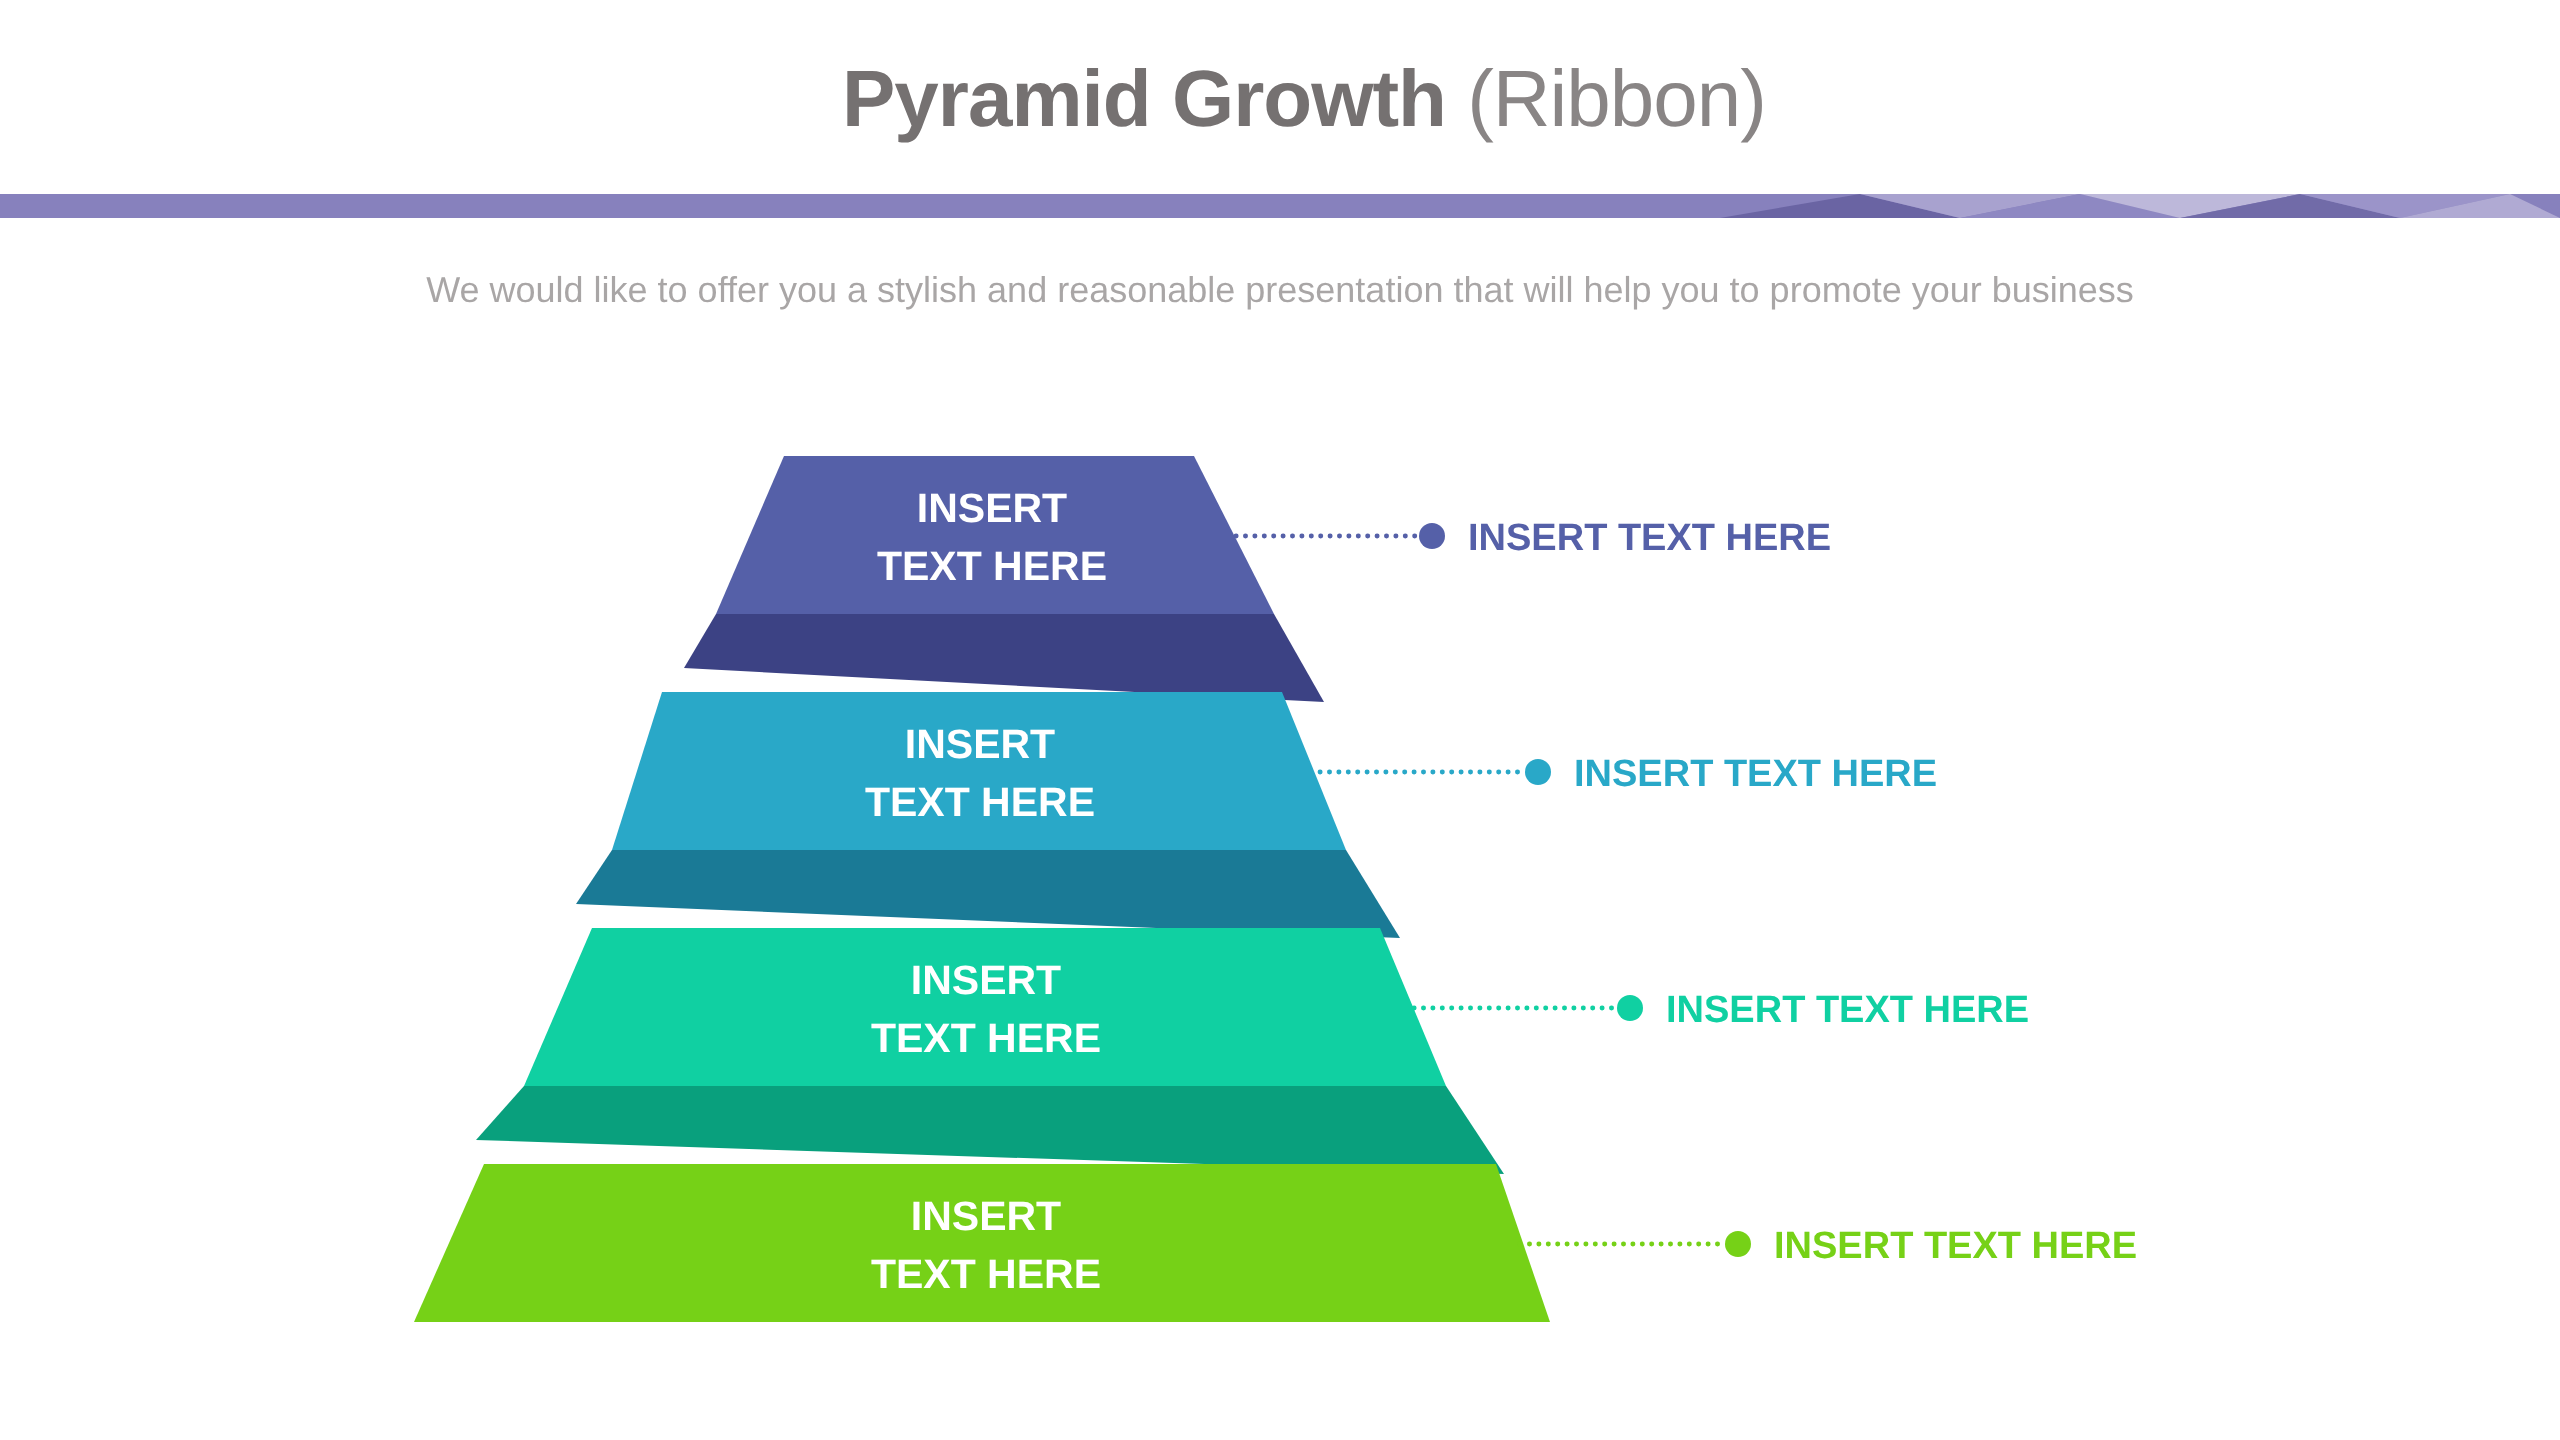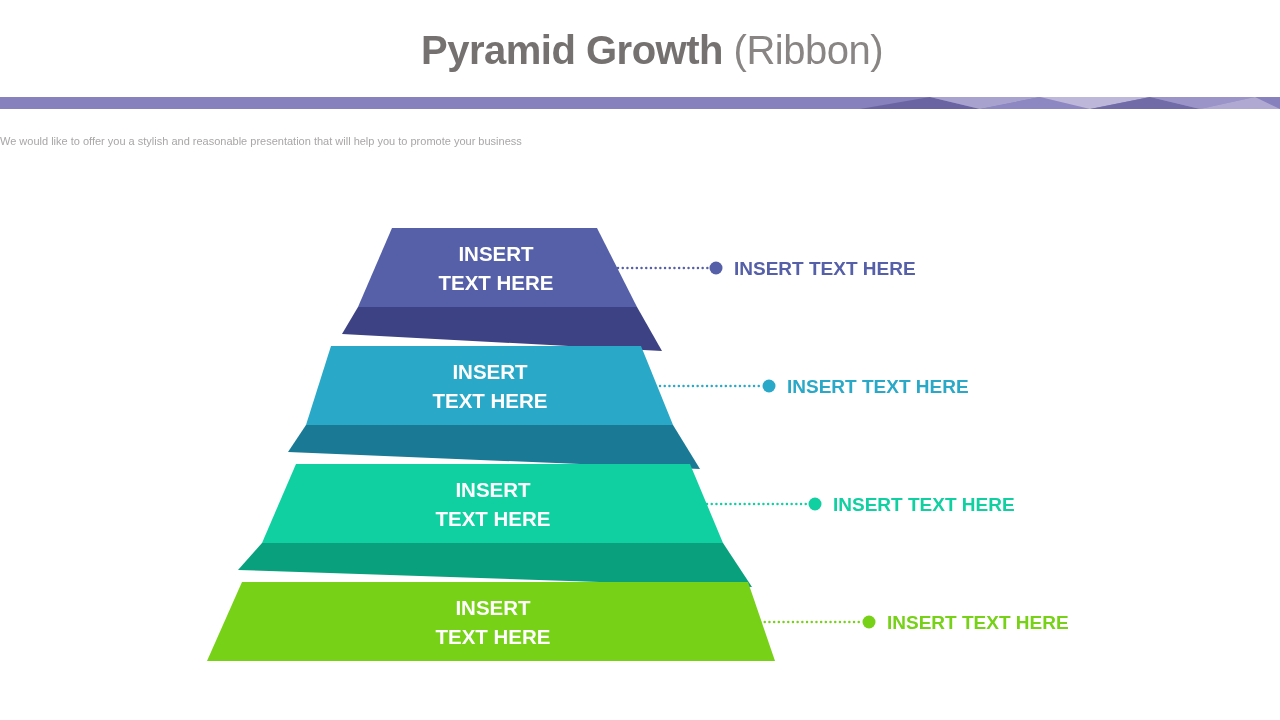--- a/index.html
+++ b/index.html
@@ -9,22 +9,22 @@
   }
   .slide-title{
     position:absolute;top:28px;left:12px;width:1280px;text-align:center;
     font-size:40px;line-height:44px;margin:0;letter-spacing:-0.5px;
   }
   .slide-title .title-main{font-weight:bold;color:#757171;}
   .slide-title .title-suffix{font-weight:normal;color:#898585;}
   .accent-bar{position:absolute;top:97px;left:0;width:1280px;height:12px;}
   .accent-bar svg{display:block;width:1280px;height:12px;}
   .slide-subtitle{
-    position:absolute;top:135px;left:0;width:1280px;
-    font-size:11px;color:#a9a6a6;margin:0;font-weight:normal;
+    position:absolute;top:135px;left:0;width:1280px;text-align:center;
+    font-size:18px;color:#a9a6a6;margin:0;font-weight:normal;
   }
   .diagram{position:absolute;top:0;left:0;width:1280px;height:720px;}
   .level-text{font-family:"Liberation Sans",sans-serif;font-weight:bold;font-size:20.5px;}
   .level-label{font-family:"Liberation Sans",sans-serif;font-weight:bold;font-size:19px;}
 </style>
 </head>
 <body>
 
 <h1 class="slide-title"><span class="title-main">Pyramid Growth</span><span> </span><span class="title-suffix">(Ribbon)</span></h1>
 

